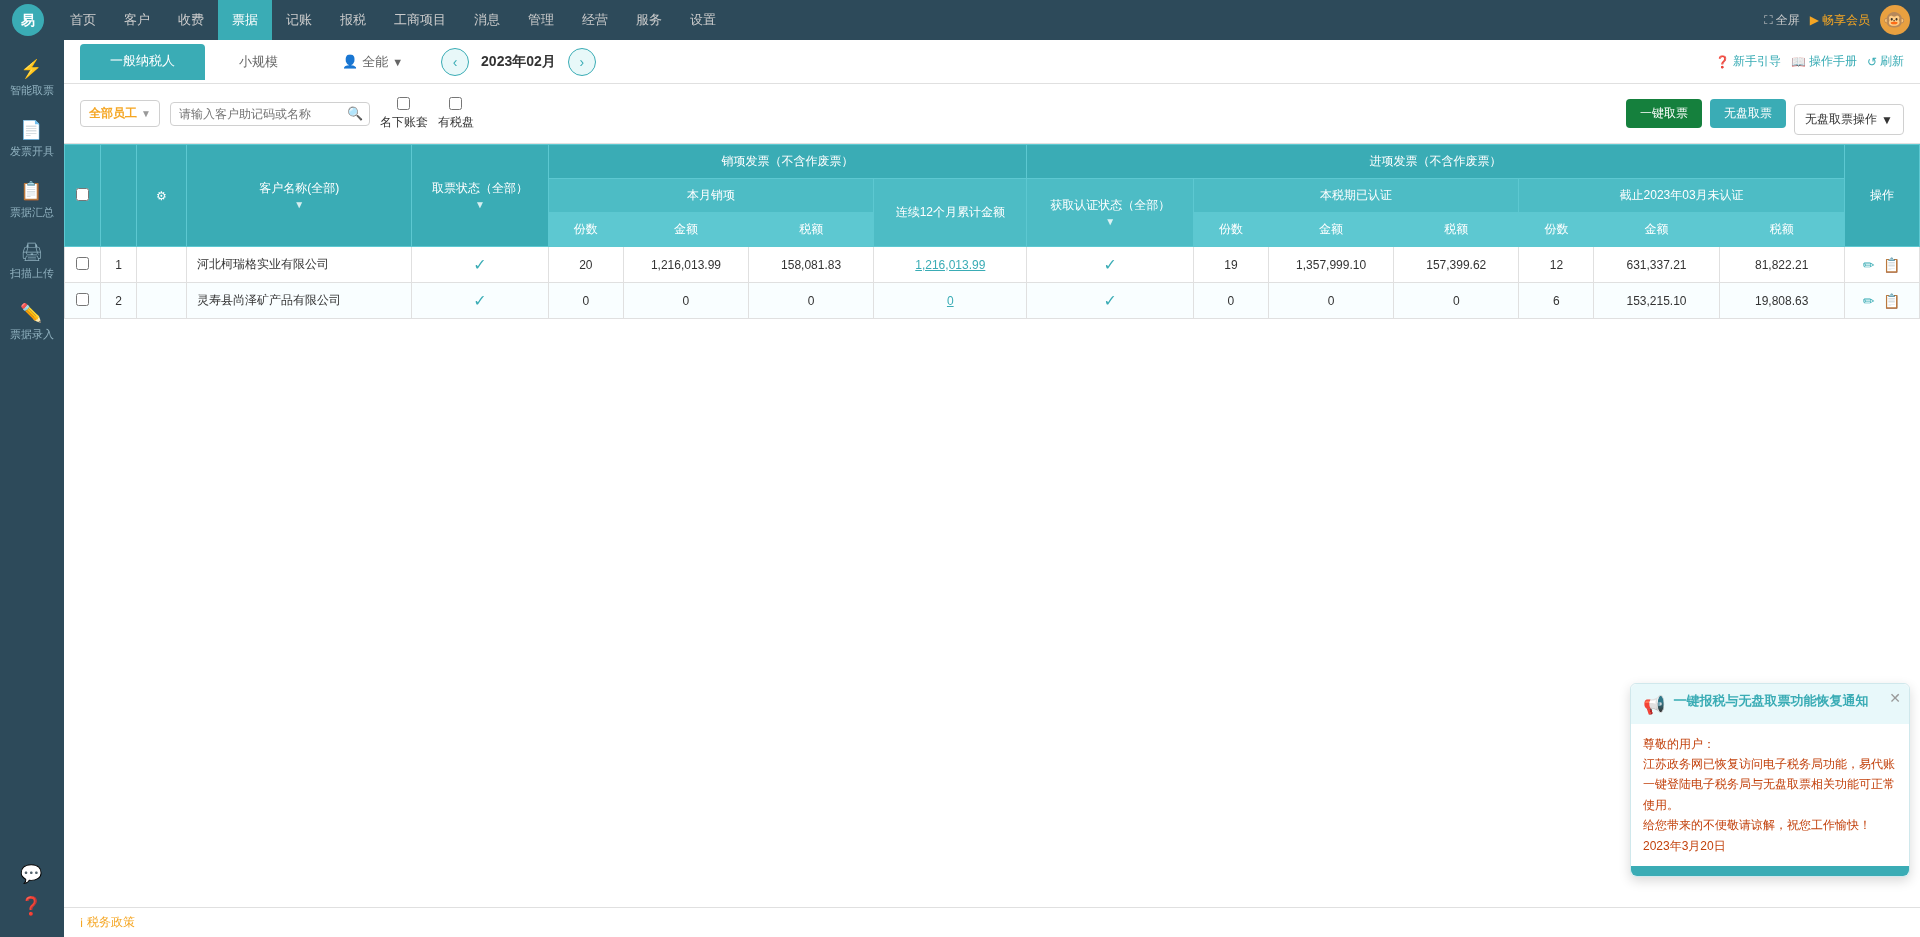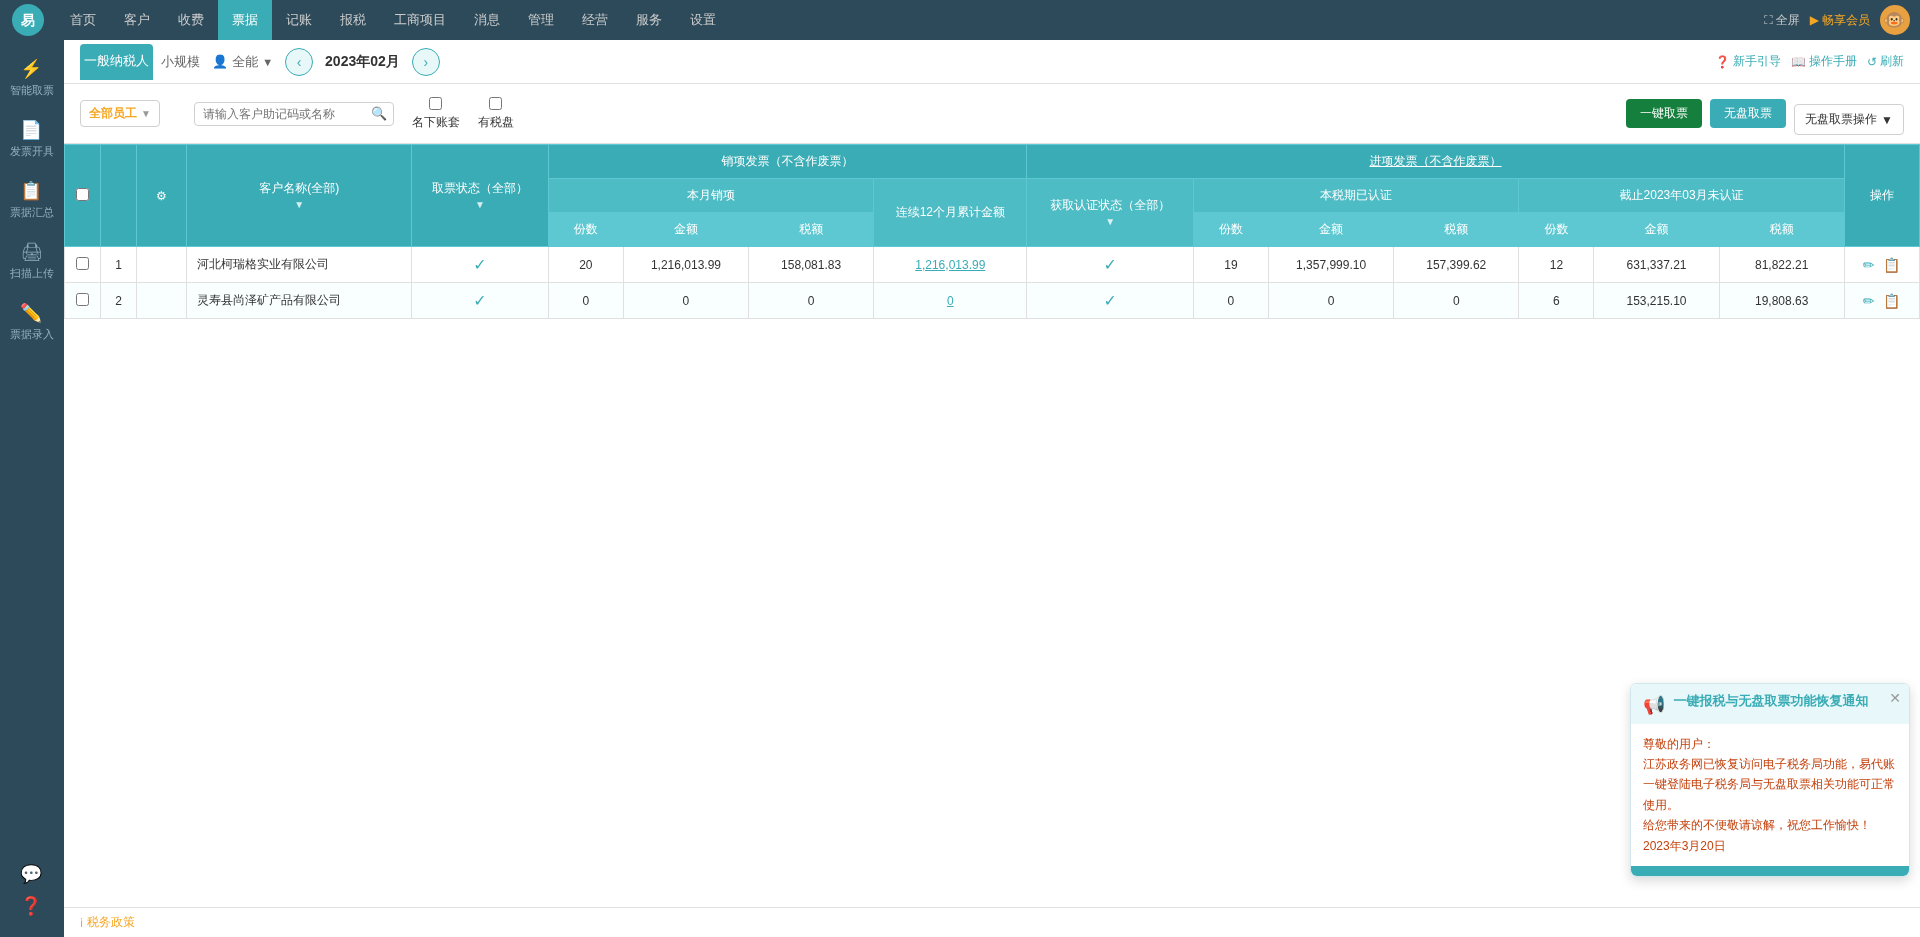--- a/index.html
+++ b/index.html
@@ -22,34 +22,34 @@
     .sidebar-item { width: 60px; display: flex; flex-direction: column; align-items: center; padding: 8px 4px; cursor: pointer; color: #8fb0be; font-size: 11px; gap: 3px; border-radius: 4px; }
     .sidebar-item .si-icon { font-size: 18px; }
     .sidebar-bottom { margin-top: auto; padding-bottom: 20px; display: flex; flex-direction: column; align-items: center; gap: 10px; }
     .sidebar-bottom-icon { color: #8fb0be; font-size: 18px; cursor: pointer; }
 
     
     .main-content { flex: 1; display: flex; flex-direction: column; overflow: hidden; }
 
     
     .tab-bar { background: #fff; border-bottom: 1px solid #e0e0e0; display: flex; align-items: center; padding: 0 16px; height: 44px; gap: 4px; }
-    .tab-item { padding: 8px 4px; cursor: pointer; border-radius: 4px 4px 0 0; color: #666; font-size: 13px; display: flex; align-items: center; gap: 4px; }
+    .tab-item { padding: 8px 30px; cursor: pointer; border-radius: 4px 4px 0 0; color: #666; font-size: 13px; display: flex; align-items: center; gap: 4px; }
     .tab-item.active { background: #3aacb5; color: #fff; border-bottom: 2px solid #3aacb5; }
     .tab-nav { display: flex; align-items: center; gap: 4px; margin-left: 4px; }
     .tab-arrow { width: 28px; height: 28px; border-radius: 50%; background: #e8f8f9; border: 1px solid #3aacb5; color: #3aacb5; display: flex; align-items: center; justify-content: center; cursor: pointer; font-size: 14px; }
     .date-label { color: #333; font-size: 14px; font-weight: bold; padding: 0 8px; }
     .tab-bar-right { margin-left: auto; display: flex; align-items: center; gap: 10px; color: #3aacb5; font-size: 12px; cursor: pointer; }
     .tab-bar-right span { display: flex; align-items: center; gap: 3px; }
     .tab-expand { color: #666; font-size: 11px; cursor: pointer; display: flex; align-items: center; gap: 2px; }
 
     
-    .filter-bar { background: #fff; padding: 8px 16px; border-bottom: 1px solid #e0e0e0; display: flex; align-items: center; gap: 18px; }
+    .filter-bar { background: #fff; padding: 8px 16px; border-bottom: 1px solid #e0e0e0; display: flex; align-items: center; gap: 10px; }
     .filter-select { border: 1px solid #d0d0d0; border-radius: 4px; padding: 4px 8px; font-size: 12px; display: flex; align-items: center; gap: 4px; background: #fff; cursor: pointer; color: #f5a623; font-weight: bold; }
     .filter-select .arrow { color: #999; font-size: 10px; }
-    .filter-input-wrap { position: relative; display: flex; align-items: center; margin-left: 16px; }
+    .filter-input-wrap { position: relative; display: flex; align-items: center; }
     .filter-input { border: 1px solid #d0d0d0; border-radius: 4px; padding: 4px 28px 4px 8px; font-size: 12px; width: 200px; }
     .search-btn { position: absolute; right: 6px; color: #999; cursor: pointer; font-size: 13px; }
     .filter-checkbox { display: flex; align-items: center; gap: 4px; font-size: 12px; cursor: pointer; flex-direction: column; }
     .filter-right { margin-left: auto; display: flex; align-items: center; gap: 8px; }
     .btn-orange { background: #15803d; color: #fff; border: none; border-radius: 4px; padding: 6px 14px; font-size: 12px; cursor: pointer; }
     .btn-teal { background: #3aacb5; color: #fff; border: none; border-radius: 4px; padding: 6px 14px; font-size: 12px; cursor: pointer; }
     .btn-gray { background: #fff; color: #333; border: 1px solid #d0d0d0; border-radius: 4px; padding: 6px 10px; font-size: 12px; cursor: pointer; display: flex; align-items: center; gap: 4px; margin-top: 12px; }
 
     
     .table-wrap { flex: 1; overflow: auto; background: #fff; margin: 0; }
@@ -212,21 +212,21 @@
             </th>
             <th rowspan="3" style="min-width:180px;">
               <div>客户名称(全部)</div>
               <span class="th-filter">▼</span>
             </th>
             <th rowspan="3" style="min-width:90px;">
               <div>取票状态（全部）</div>
               <span class="th-filter">▼</span>
             </th>
             <th colspan="4" style="border-bottom:1px solid #5dc8d1;">销项发票（不含作废票）</th>
-            <th colspan="7" style="border-bottom:1px solid #5dc8d1;text-decoration:underline;">进项发票（不含作废票）</th>
+            <th colspan="7" style="border-bottom:1px solid #5dc8d1;">进项发票（不含作废票）</th>
             <th rowspan="3" style="min-width:60px;">操作</th>
           </tr>
           <tr style="background:#4dbcc5;">
             <th colspan="3" style="background:#4dbcc5;border-bottom:1px solid #5dc8d1;">本月销项</th>
             <th rowspan="2" style="min-width:120px;background:#4dbcc5;">连续12个月累计金额</th>
             <th rowspan="2" style="min-width:120px;background:#4dbcc5;">
               <div>获取认证状态（全部）</div>
               <span class="th-filter">▼</span>
             </th>
             <th colspan="3" style="background:#4dbcc5;border-bottom:1px solid #5dc8d1;">本税期已认证</th>

